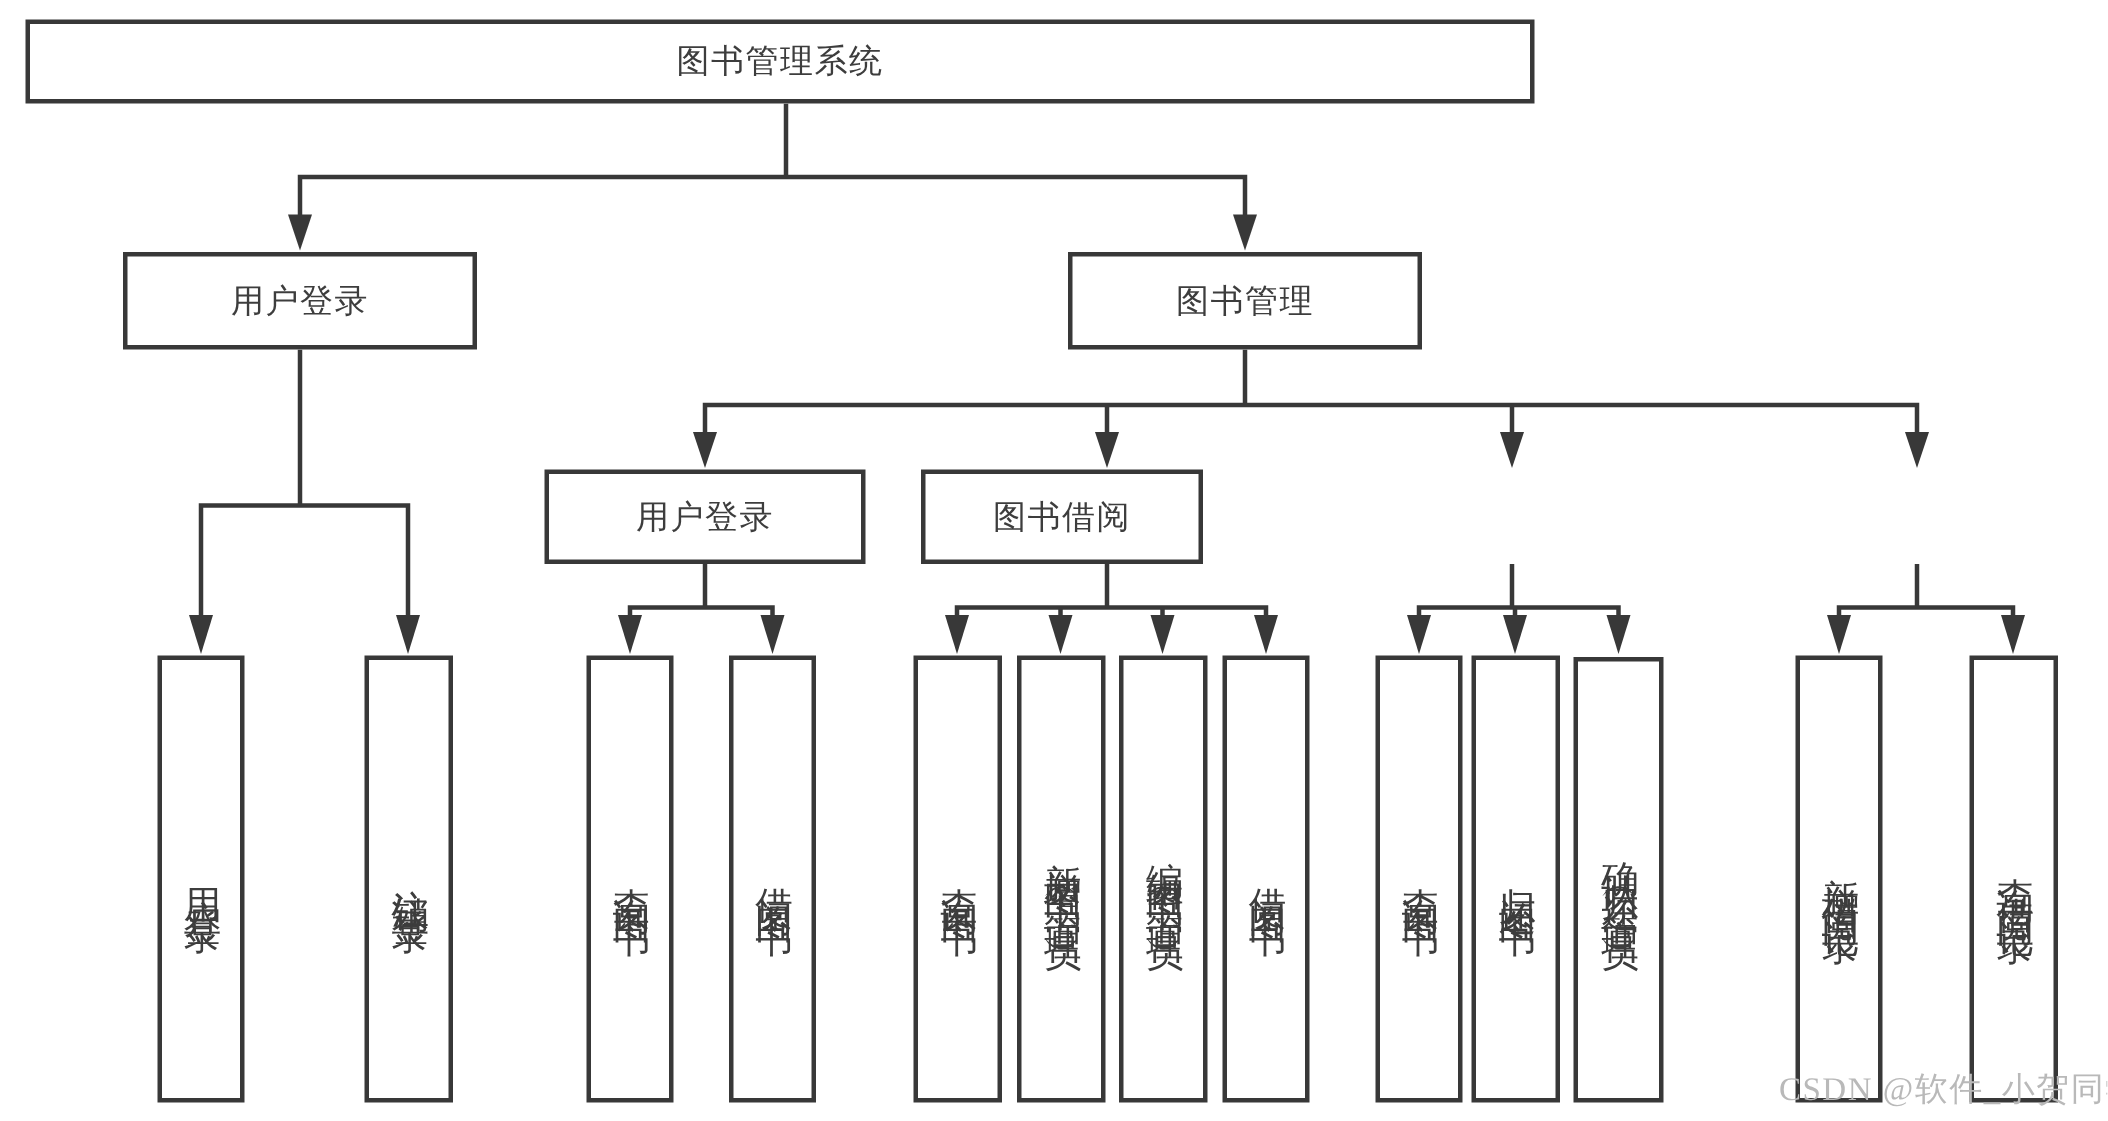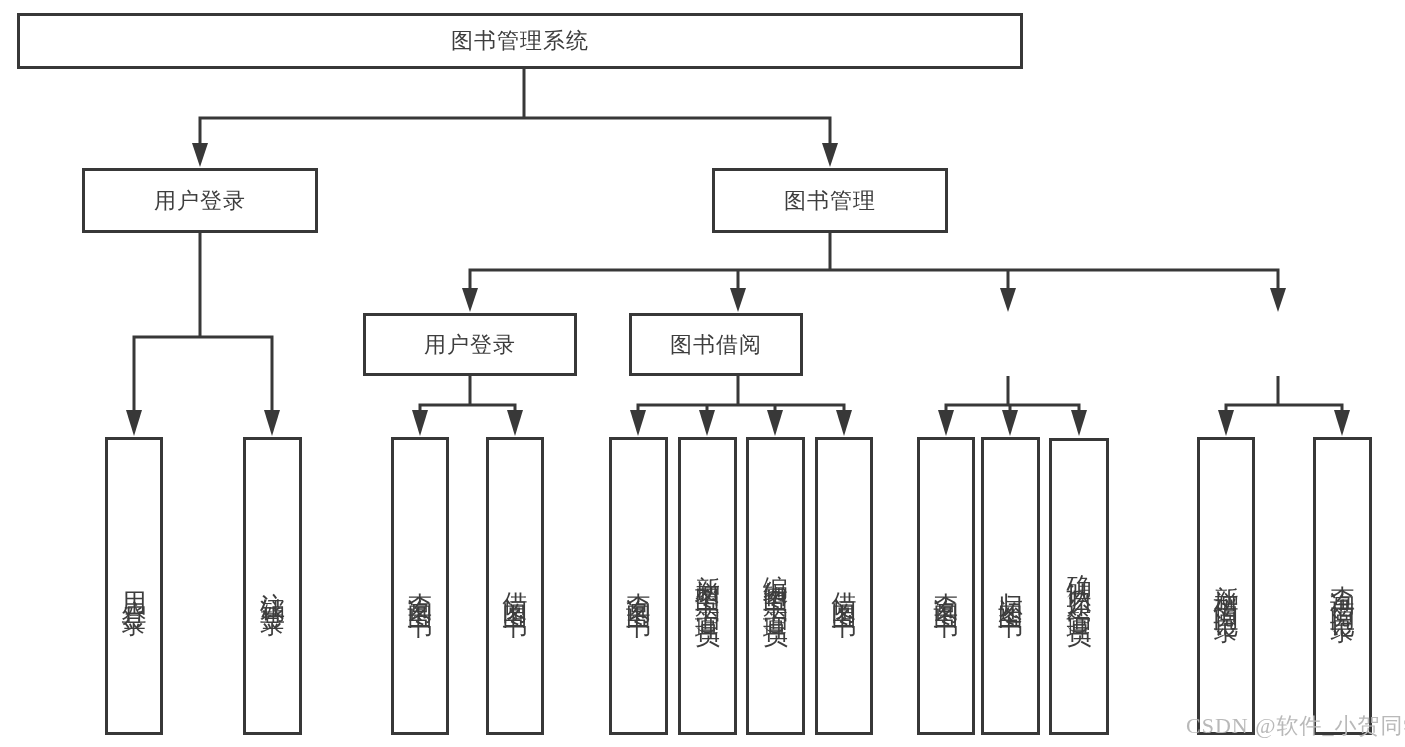--- a/index.html
+++ b/index.html
@@ -91,21 +91,21 @@
   <div class="hnode" style="left:82px;top:168px;width:236px;height:65px">
     <span>用户登录</span>
   </div>
   <div class="hnode" style="left:712px;top:168px;width:236px;height:65px">
     <span>图书管理</span>
   </div>
 
   <div class="hnode" style="left:363px;top:313px;width:214px;height:63px">
     <span>用户登录</span>
   </div>
-  <div class="hnode" style="left:629px;top:313px;width:174px;height:63px">
+  <div class="hnode" style="left:614px;top:313px;width:188px;height:63px">
     <span>图书借阅</span>
   </div>
 
   <div class="vnode" style="left:105px;top:437px;width:58px;height:298px">
     <span class="vtext">用户登录</span>
   </div>
   <div class="vnode" style="left:243px;top:437px;width:59px;height:298px">
     <span class="vtext">注销登录</span>
   </div>
 

